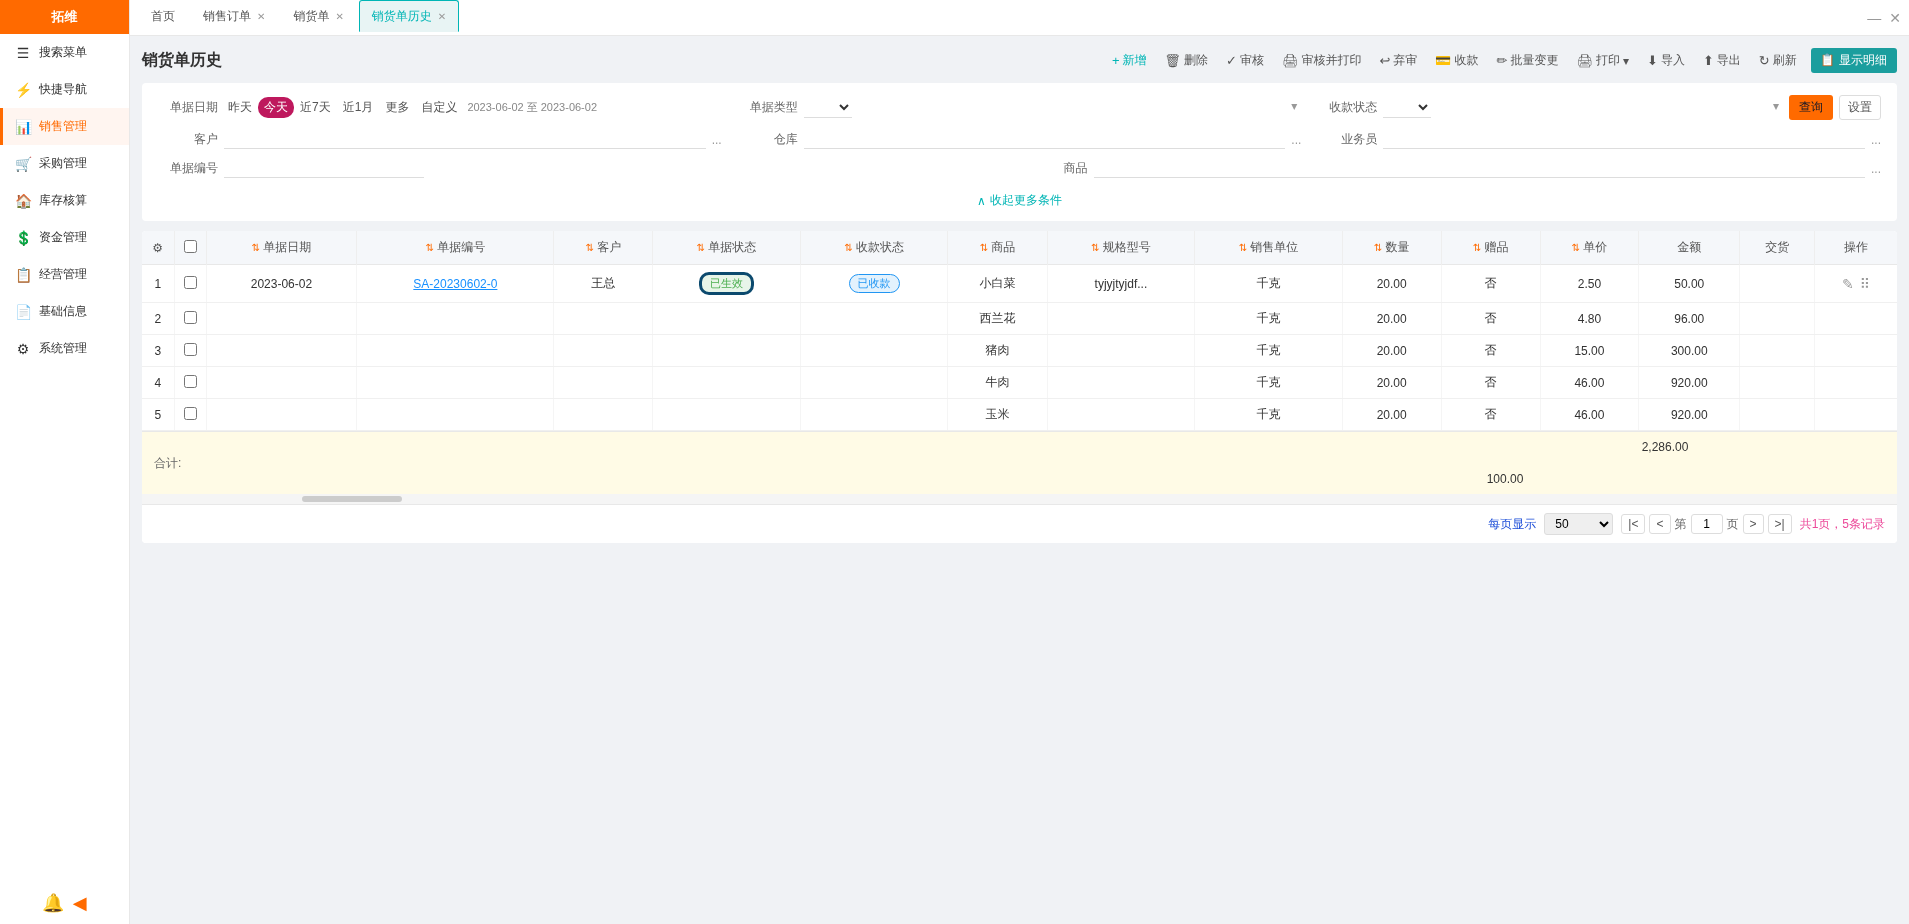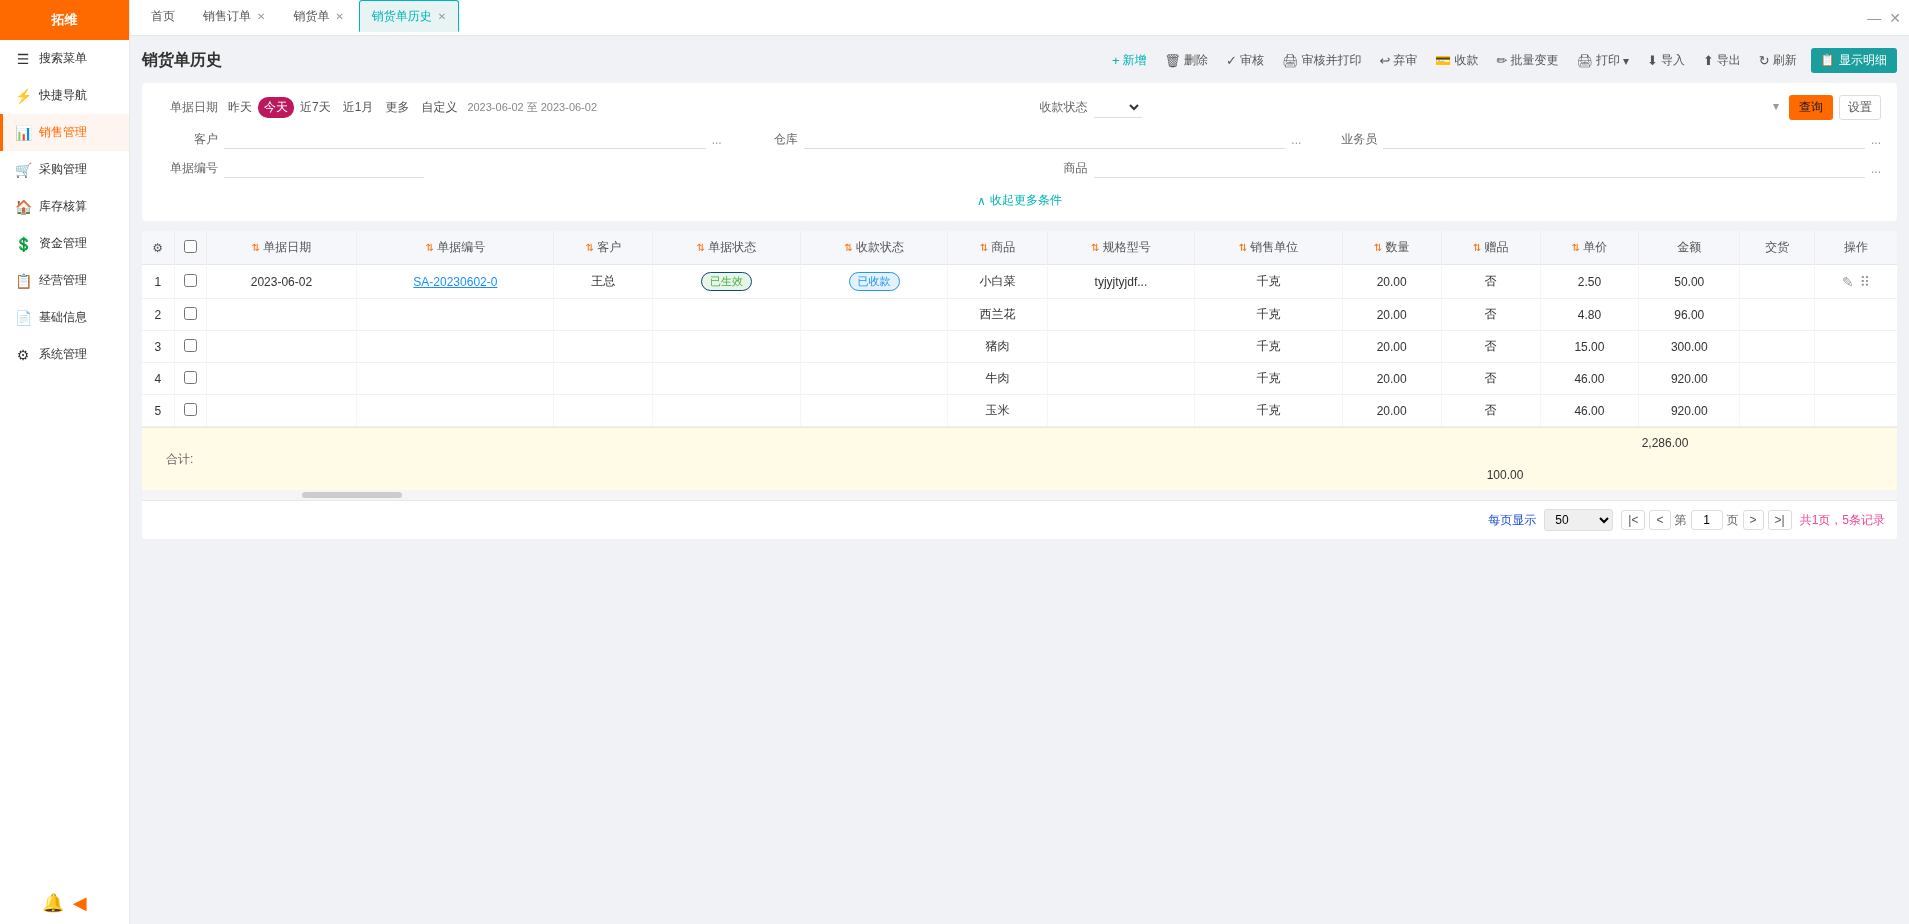--- a/index.html
+++ b/index.html
@@ -8,21 +8,21 @@
     
     .sidebar {
       width: 130px;
       background: #fff;
       border-right: 1px solid #e8e8e8;
       display: flex;
       flex-direction: column;
       flex-shrink: 0;
     }
     .sidebar-logo {
-      height: 40px;
+      height: 34px;
       background: #ff6a00;
       display: flex;
       align-items: center;
       justify-content: center;
       color: #fff;
       font-size: 13px;
       font-weight: bold;
     }
     .sidebar-item {
       display: flex;
@@ -235,37 +235,37 @@
       border-right: 1px solid #f5f5f5;
       font-size: 12px;
     }
     td:last-child { border-right: none; }
     .status-badge {
       display: inline-block;
       padding: 1px 8px;
       border-radius: 10px;
       font-size: 11px;
     }
-    .status-effective { background: #e8f5e9; color: #4caf50; border: 1px solid #0c4a6e; }
+    .status-effective { background: #e8f5e9; color: #4caf50; border: 3px solid #0c4a6e; }
     .status-paid { background: #e3f2fd; color: #2196f3; border: 1px solid #2196f3; }
     .link-text { color: #1890ff; cursor: pointer; text-decoration: underline; }
     .action-icons { display: flex; align-items: center; justify-content: center; gap: 6px; }
     .action-icon { color: #999; cursor: pointer; font-size: 14px; }
 
     
     .table-footer {
       background: #fffbe6;
       border-top: 1px solid #e8e8e8;
       padding: 8px 12px;
       display: flex;
       align-items: center;
       font-size: 12px;
       color: #333;
     }
-    .footer-label { width: 60px; color: #666; margin-left: 12px; }
+    .footer-label { width: 60px; color: #666; }
     .footer-values {
       flex: 1;
       display: flex;
     }
 
     
     .pagination-bar {
       background: #fff;
       border-top: 1px solid #e8e8e8;
       padding: 8px 12px;
@@ -454,20 +454,28 @@
             <span class="date-opt">昨天</span>
             <span class="date-opt active">今天</span>
             <span class="date-opt">近7天</span>
             <span class="date-opt">近1月</span>
             <span class="date-opt">更多</span>
             <span class="date-opt">自定义</span>
             <span class="date-range">2023-06-02 至 2023-06-02</span>
           </div>
         </div>
 
+        <div class="filter-item">
+          <span class="filter-label">单据类型</span>
+          <div class="select-wrapper">
+            <select class="select-field">
+              <option value=""></option>
+            </select>
+          </div>
+        </div>
 
         <div class="filter-item">
           <span class="filter-label">收款状态</span>
           <div class="select-wrapper">
             <select class="select-field">
               <option value=""></option>
             </select>
           </div>
           <div class="toolbar-btn primary" style="white-space:nowrap;">
             <span>查询</span>

